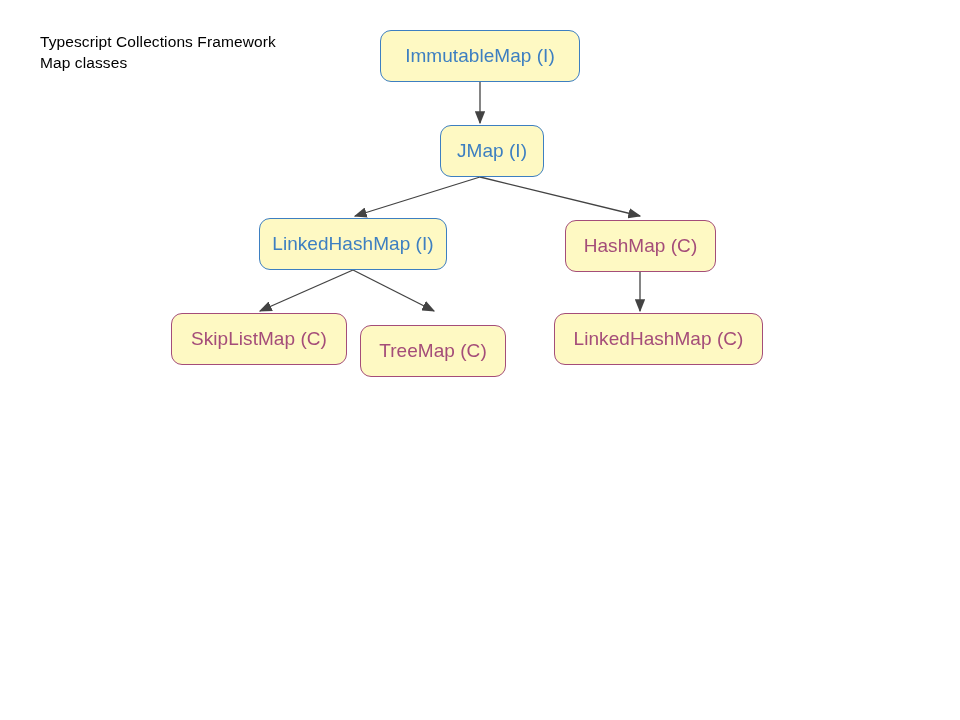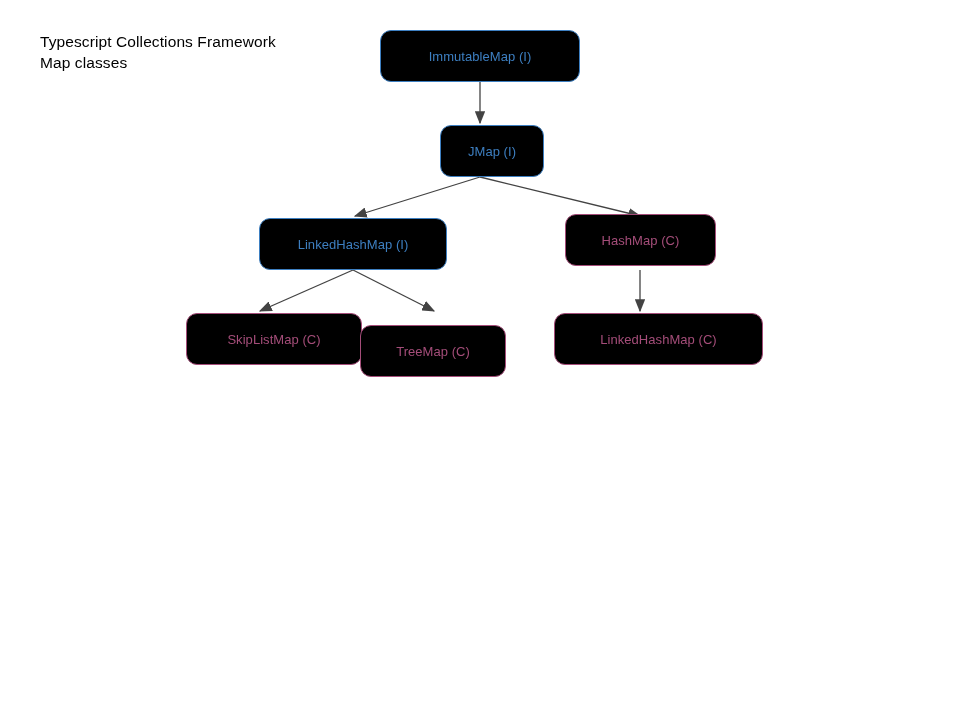--- a/index.html
+++ b/index.html
@@ -37,25 +37,25 @@
     color: #000000;
     white-space: pre-line;
     letter-spacing: 0.1px;
   }
   .node {
     position: absolute;
     box-sizing: border-box;
     display: flex;
     align-items: center;
     justify-content: center;
-    background: #000000;
+    background: #fef9c3;
     border-style: solid;
     border-width: 1.4px;
     border-radius: 11px;
-    font-size: 13px;
+    font-size: 19px;
     letter-spacing: 0.05px;
     white-space: nowrap;
   }
   .node.iface {
     border-color: #3d7fc1;
     color: #3d7fc1;
   }
   .node.klass {
     border-color: #a44d79;
     color: #a44d79;
@@ -82,19 +82,19 @@
         <path d="M 353,270 L 260,311" fill="none" stroke="#434343" stroke-width="1.3" marker-end="url(#arrowhead)"></path>
         <path d="M 353,270 L 434,311" fill="none" stroke="#434343" stroke-width="1.3" marker-end="url(#arrowhead)"></path>
         <path d="M 640,270 L 640,311" fill="none" stroke="#434343" stroke-width="1.3" marker-end="url(#arrowhead)"></path>
       </g>
   </svg>
 
   <div id="nodes-layer">
       <div class="node iface" style="left: 380px; top: 30px; width: 200px; height: 52px;">ImmutableMap (I)</div>
       <div class="node iface" style="left: 440px; top: 125px; width: 104px; height: 52px;">JMap (I)</div>
       <div class="node iface" style="left: 259px; top: 218px; width: 188px; height: 52px;">LinkedHashMap (I)</div>
-      <div class="node klass" style="left: 565px; top: 214px; width: 151px; height: 52px;">HashMap (C)</div>
-      <div class="node klass" style="left: 186px; top: 313px; width: 176px; height: 52px; text-align: center;">SkipListMap (C)</div>
+      <div class="node klass" style="left: 565px; top: 220px; width: 151px; height: 52px;">HashMap (C)</div>
+      <div class="node klass" style="left: 171px; top: 313px; width: 176px; height: 52px; text-align: center;">SkipListMap (C)</div>
       <div class="node klass" style="left: 360px; top: 325px; width: 146px; height: 52px;">TreeMap (C)</div>
       <div class="node klass" style="left: 536px; top: 313px; width: 209px; height: 52px; margin-left: 18px;">LinkedHashMap (C)</div>
     </div>
 
 </div>
 
 </body></html>

